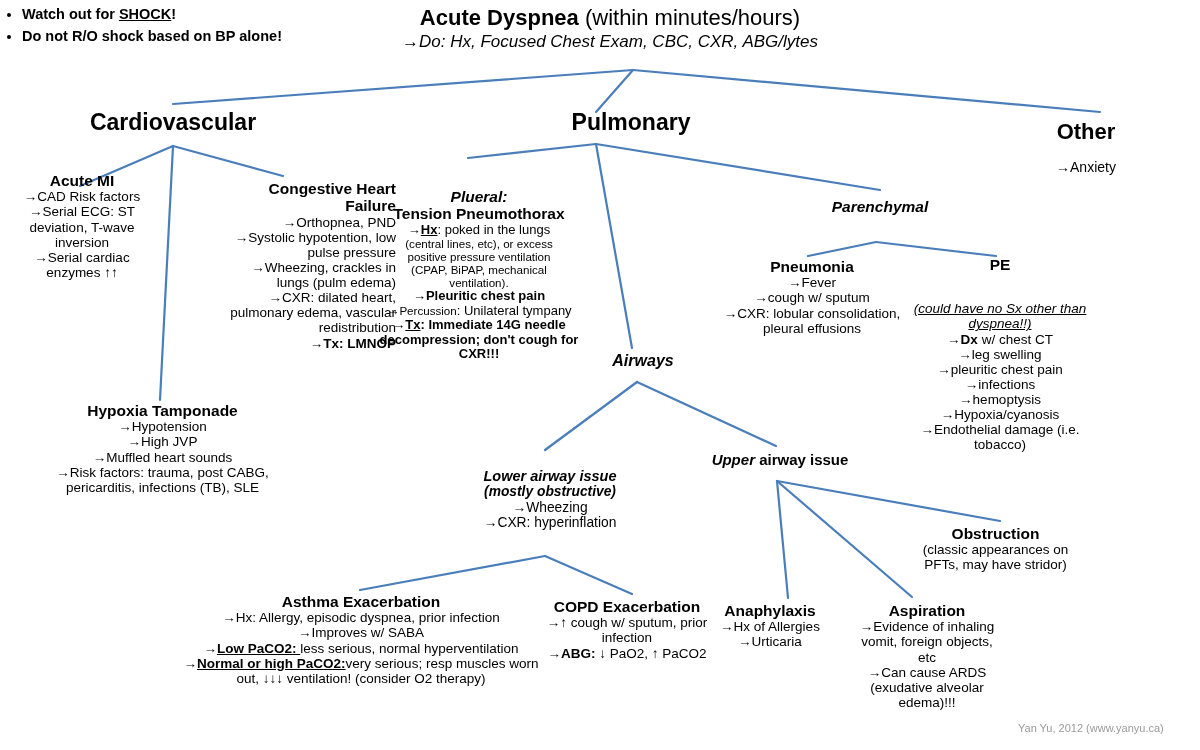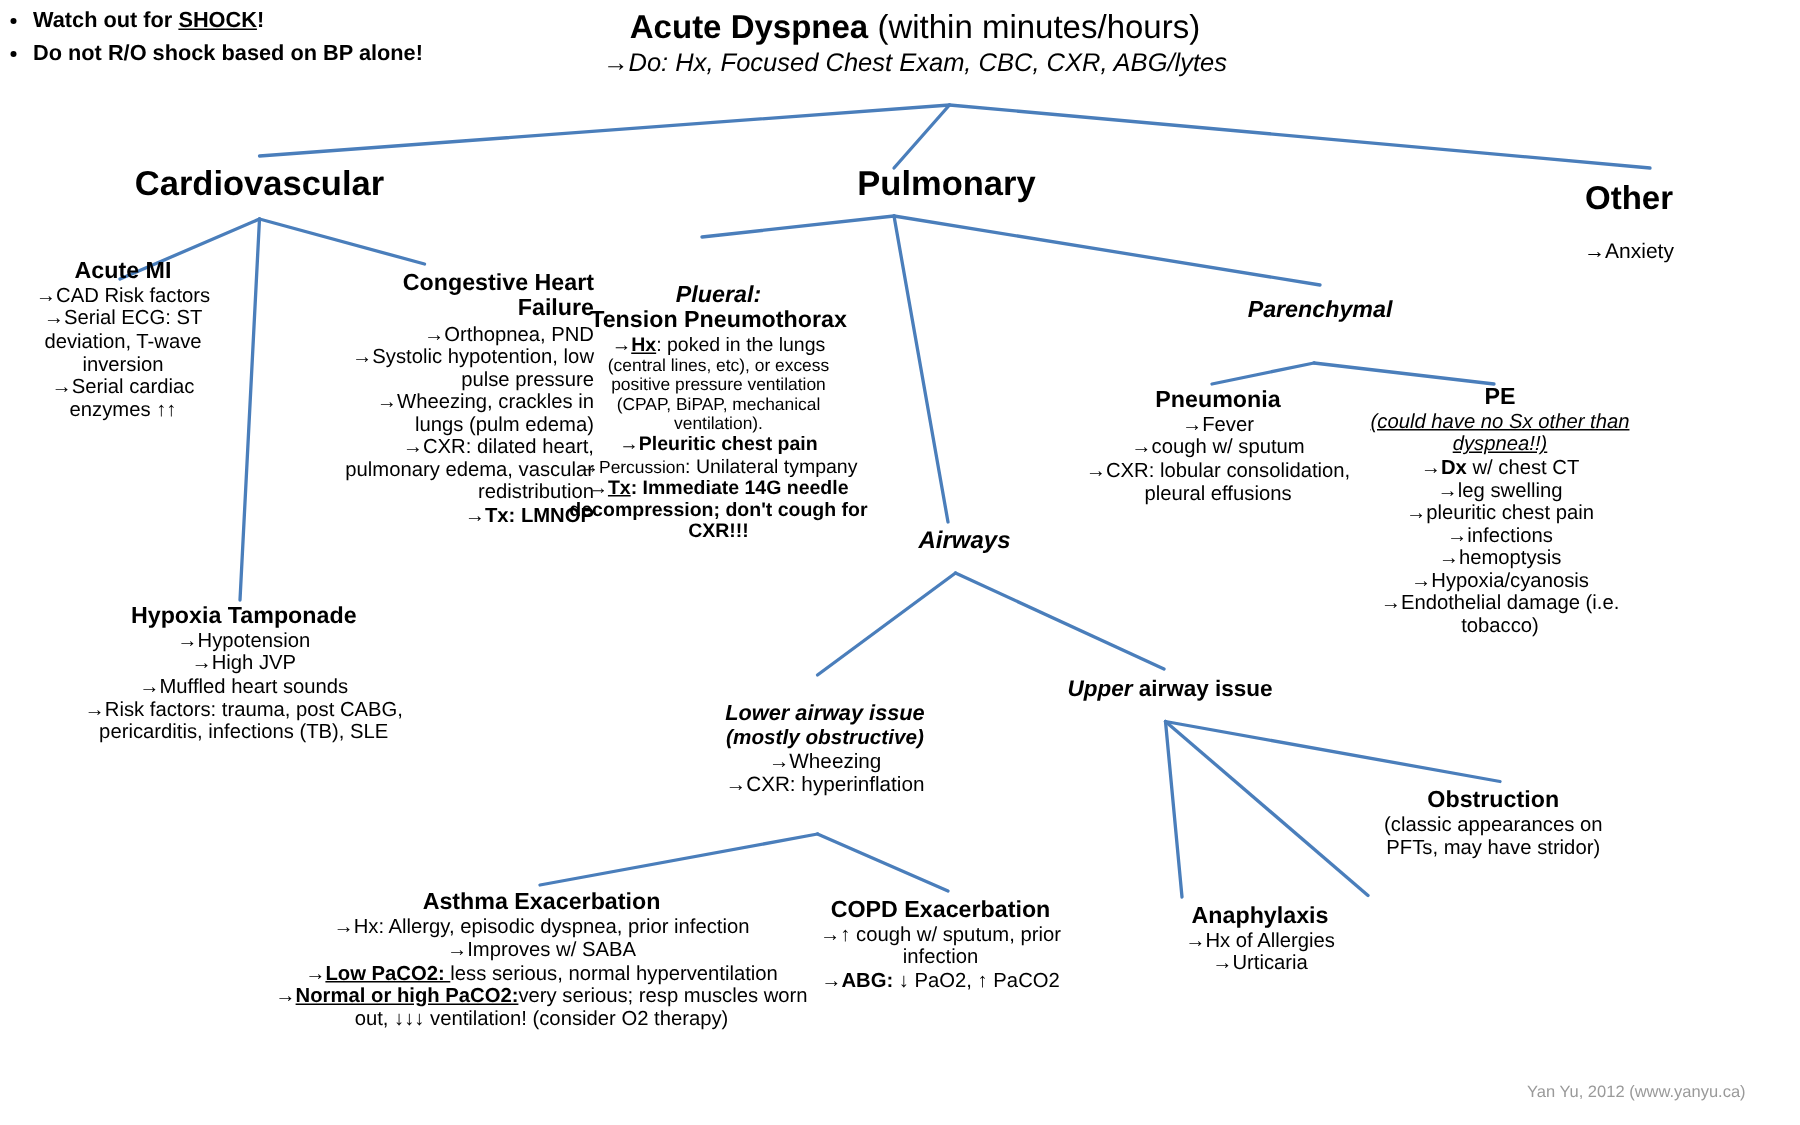--- a/index.html
+++ b/index.html
@@ -9,21 +9,21 @@
     font-family:"Liberation Sans", sans-serif;
     color:#000000;
     overflow:hidden;
     position:relative;
   }
   #root{position:relative;width:1200px;height:750px;}
   svg#edges{position:absolute;left:0;top:0;width:1200px;height:750px;pointer-events:none;}
 
   .node{position:absolute;text-align:center;line-height:1.12;}
   .ital{font-style:italic;}
-  .ul{text-decoration:underline;}
+  .ul{text-decoration:underline;margin-top:28px;}
   .b{font-weight:bold;}
 
   
   #warn{position:absolute;left:6px;top:4px;width:300px;font-size:14.5px;font-weight:bold;line-height:1.38;}
   #warn ul{margin:0;padding-left:16px;list-style:disc;}
   #warn li{margin:0 0 2px 0;}
 
   
   #title{position:absolute;left:330px;top:6px;width:560px;text-align:center;}
   #title .t1{font-size:22px;line-height:1.12;}
@@ -46,21 +46,21 @@
   #n-pleural .small{font-size:11.6px;}
   #n-paren{left:790px;top:198px;width:180px;font-size:15.5px;}
   #n-pneu{left:722px;top:258px;width:180px;font-size:13.5px;}
   #n-pe{left:906px;top:256px;width:188px;font-size:13.5px;}
   #n-airways{left:578px;top:352px;width:130px;font-size:16px;}
   #n-lower{left:450px;top:468px;width:200px;font-size:13.8px;}
   #n-upper{left:690px;top:452px;width:180px;font-size:15px;}
   #n-obstr{left:908px;top:525px;width:175px;font-size:13.5px;}
   #n-asthma{left:176px;top:593px;width:370px;font-size:13.5px;}
   #n-copd{left:542px;top:598px;width:170px;font-size:13.5px;}
-  #n-anaph{left:770px;top:602px;width:140px;font-size:13.5px;}
+  #n-anaph{left:700px;top:602px;width:140px;font-size:13.5px;}
   #n-asp{left:852px;top:602px;width:150px;font-size:13.5px;}
 
   #credit{position:absolute;left:1018px;top:722px;font-size:11px;color:#9a9a9a;}
   .line{white-space:normal;}
 </style>
 </head>
 <body>
 
 <div id="root">
 
@@ -202,15 +202,20 @@
     <div class="line">→↑ cough w/ sputum, prior infection</div>
     <div class="line"><span>→</span><span class="b">ABG:</span><span> ↓ PaO2, ↑ PaCO2</span></div>
   </div>
 
   <div class="node" id="n-anaph">
     <div class="lvl2-title">Anaphylaxis</div>
     <div class="line">→Hx of Allergies</div>
     <div class="line">→Urticaria</div>
   </div>
 
+  <div class="node" id="n-asp">
+    <div class="lvl2-title">Aspiration</div>
+    <div class="line">→Evidence of inhaling vomit, foreign objects, etc</div>
+    <div class="line">→Can cause ARDS (exudative alveolar edema)!!!</div>
+  </div>
 
   <div id="credit">Yan Yu, 2012 (www.yanyu.ca)</div>
 </div>
 
 </body></html>

